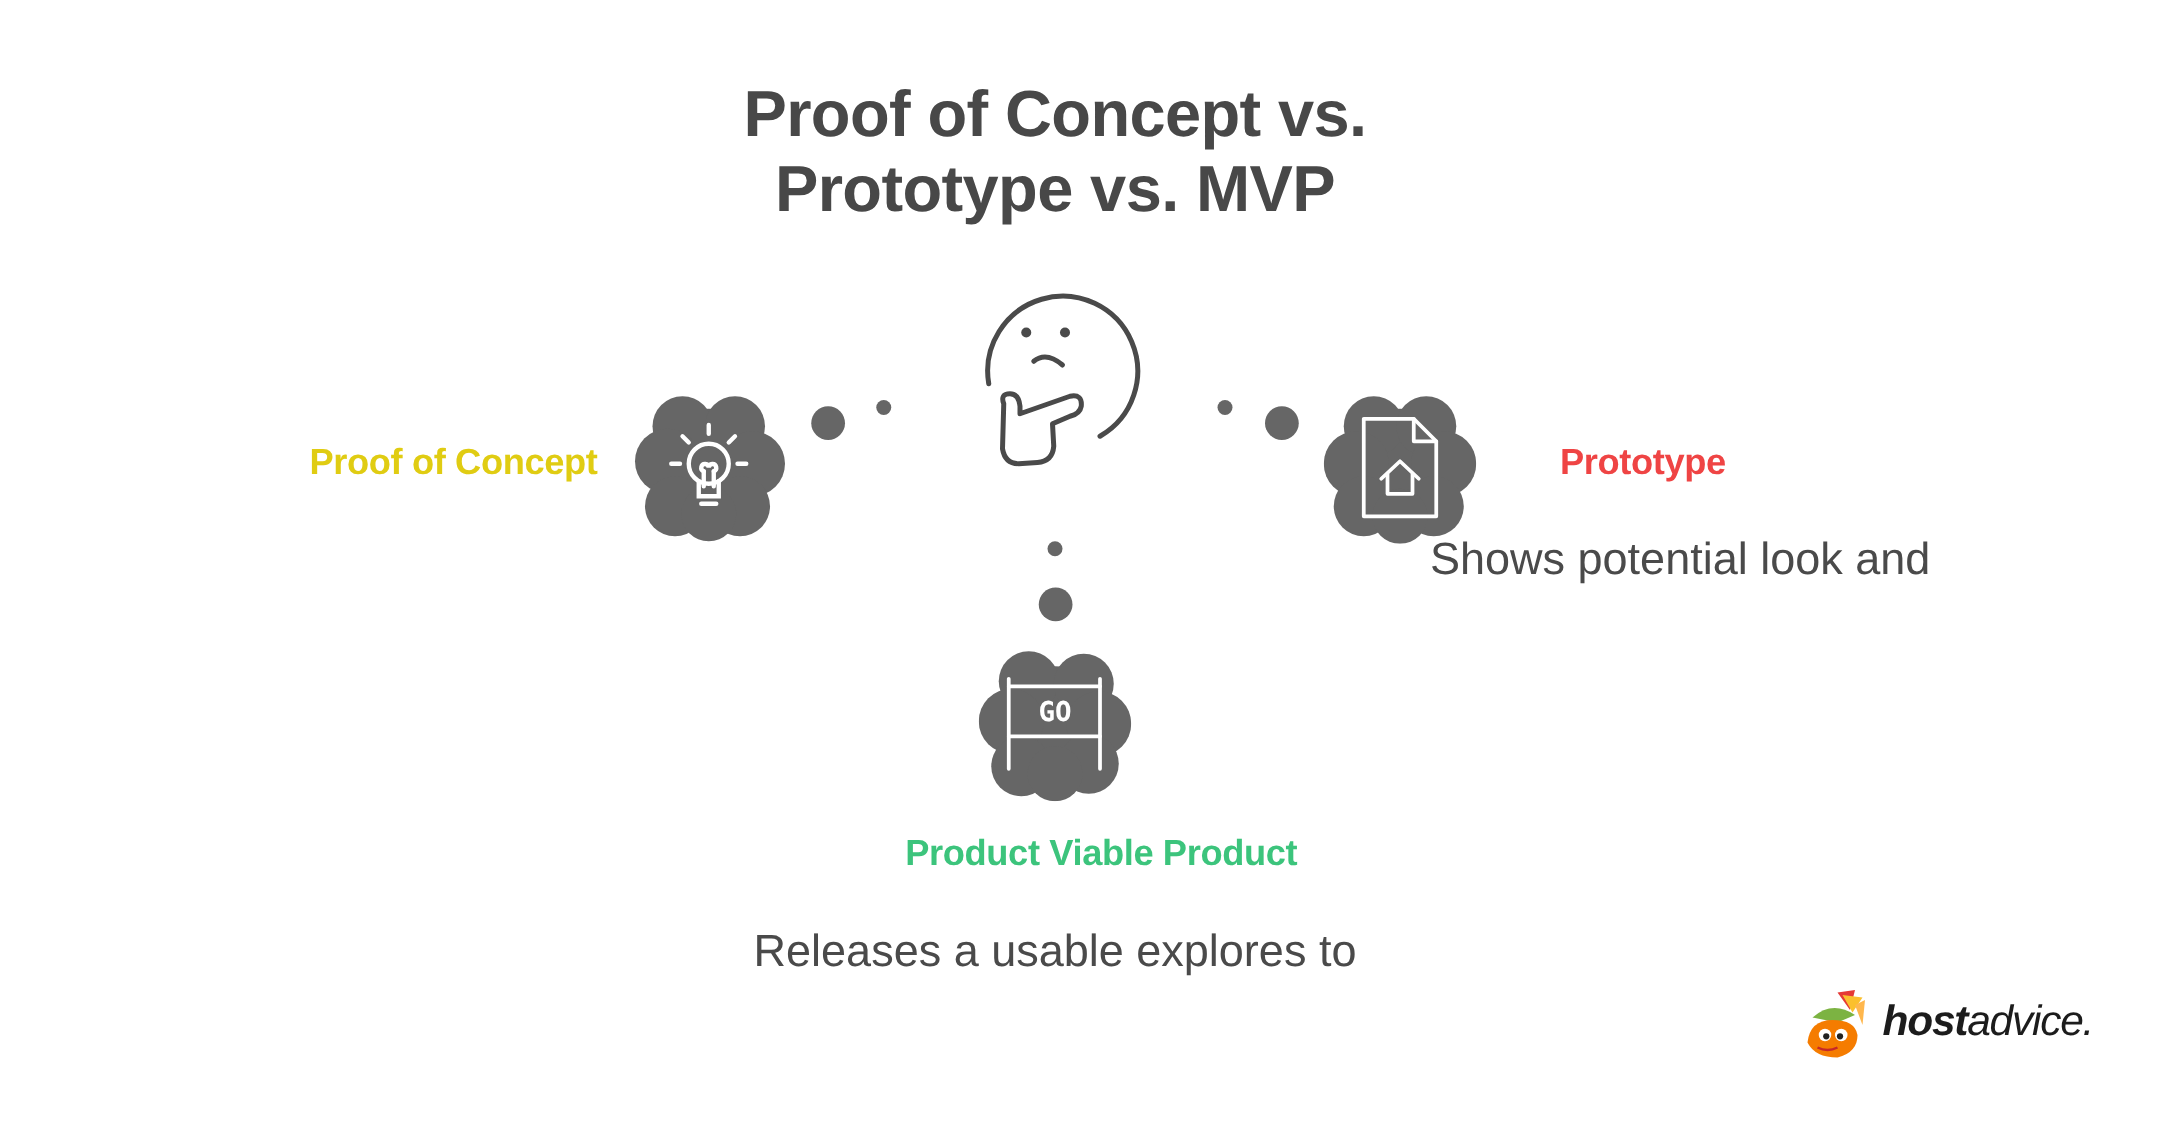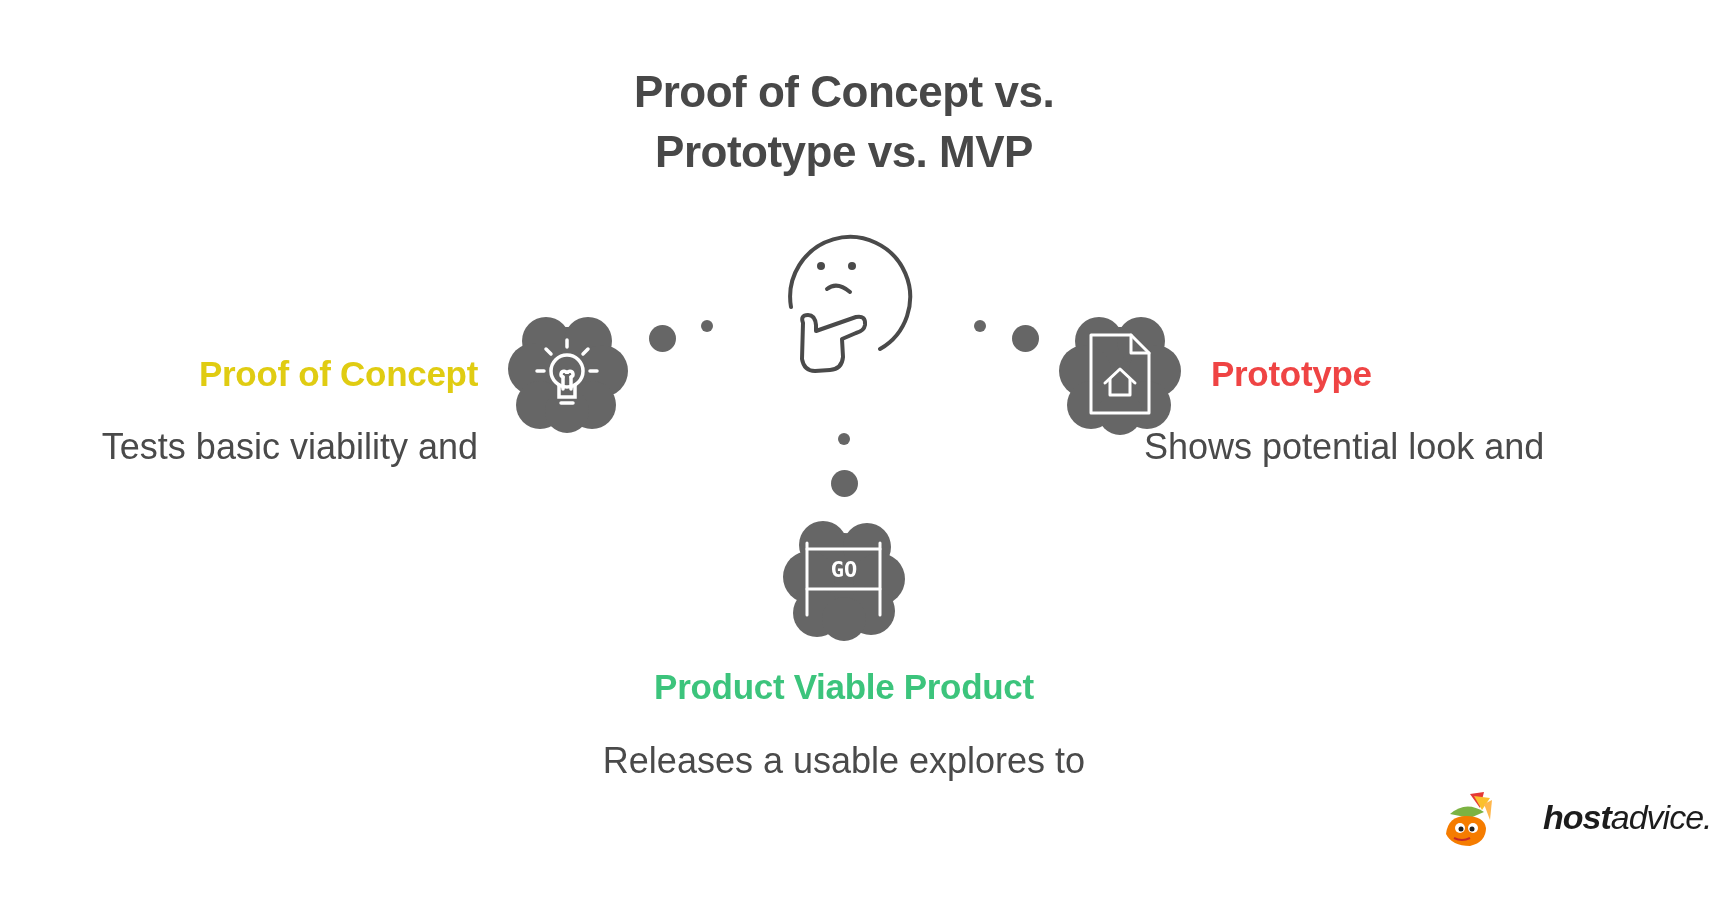--- a/index.html
+++ b/index.html
@@ -1,29 +1,29 @@
 <!DOCTYPE html>
 <html><head>
 <meta charset="utf-8">
 <style>
   html, body { margin:0; padding:0; background:#ffffff; }
   body { width:1728px; height:912px; position:relative; overflow:hidden;
          font-family:"Liberation Sans", sans-serif; color:#4a4a4a; }
   .abs { position:absolute; }
   .title { left:0; width:1688px; top:62px; text-align:center; font-weight:700;
-           font-size:44px; line-height:60px; color:#484848; letter-spacing:-0.5px; }
+           font-size:52px; line-height:60px; color:#484848; letter-spacing:-0.5px; }
   .title div { white-space:nowrap; }
-  .head { font-weight:700; font-size:35px; white-space:nowrap; letter-spacing:-0.3px; }
+  .head { font-weight:700; font-size:29px; white-space:nowrap; letter-spacing:-0.3px;margin-left:37px; }
   .desc { font-size:36px; line-height:47px; color:#4a4a4a; white-space:nowrap; }
   .right { text-align:right; }
   .center { text-align:center; }
   .dot { position:absolute; border-radius:50%; background:#666666; }
   .cloud { position:absolute; }
   .logo-text { font-style:italic; font-size:34px; color:#1c1c1c; letter-spacing:-1px; white-space:nowrap; }
-  .logo-text b { font-weight:700;margin-left:37px; }
+  .logo-text b { font-weight:700; }
 </style>
 </head>
 <body>
 
 <div class="abs title">
   <div>Proof of Concept vs.</div>
   <div>Prototype vs. MVP</div>
 </div>
 
 <svg class="abs" style="left:770px;top:225px;" width="150" height="150" viewBox="0 0 150 150">
@@ -98,21 +98,20 @@
   </g>
   <g fill="none" stroke="#ffffff" stroke-width="3" stroke-linecap="round">
     <path d="M24,24 L24,96 M97,24 L97,96"></path>
     <path d="M24,30 L97,30 M24,70 L97,70"></path>
   </g>
   <text x="61" y="58" text-anchor="middle" fill="#ffffff" font-family="'DejaVu Sans Mono', monospace" font-weight="700" font-size="22">GO</text>
 </svg>
 
 <div class="abs head right" style="right:1250px;top:354px;color:#E0CC12;">Proof of Concept</div>
 <div class="abs desc right" style="right:1250px;top:423px;">
-  <div>Tests basic viability and</div>
 </div>
 
 <div class="abs head" style="left:1211px;top:354px;color:#ef4444;">Prototype</div>
 <div class="abs desc" style="left:1144px;top:423px;">
   <div>Shows potential look and</div>
 </div>
 
 <div class="abs head center" style="left:544px;width:600px;top:667px;color:#3CC47C;">Product Viable Product</div>
 <div class="abs desc center" style="left:494px;width:700px;top:737px;">
   <div>Releases a usable explores to</div>

